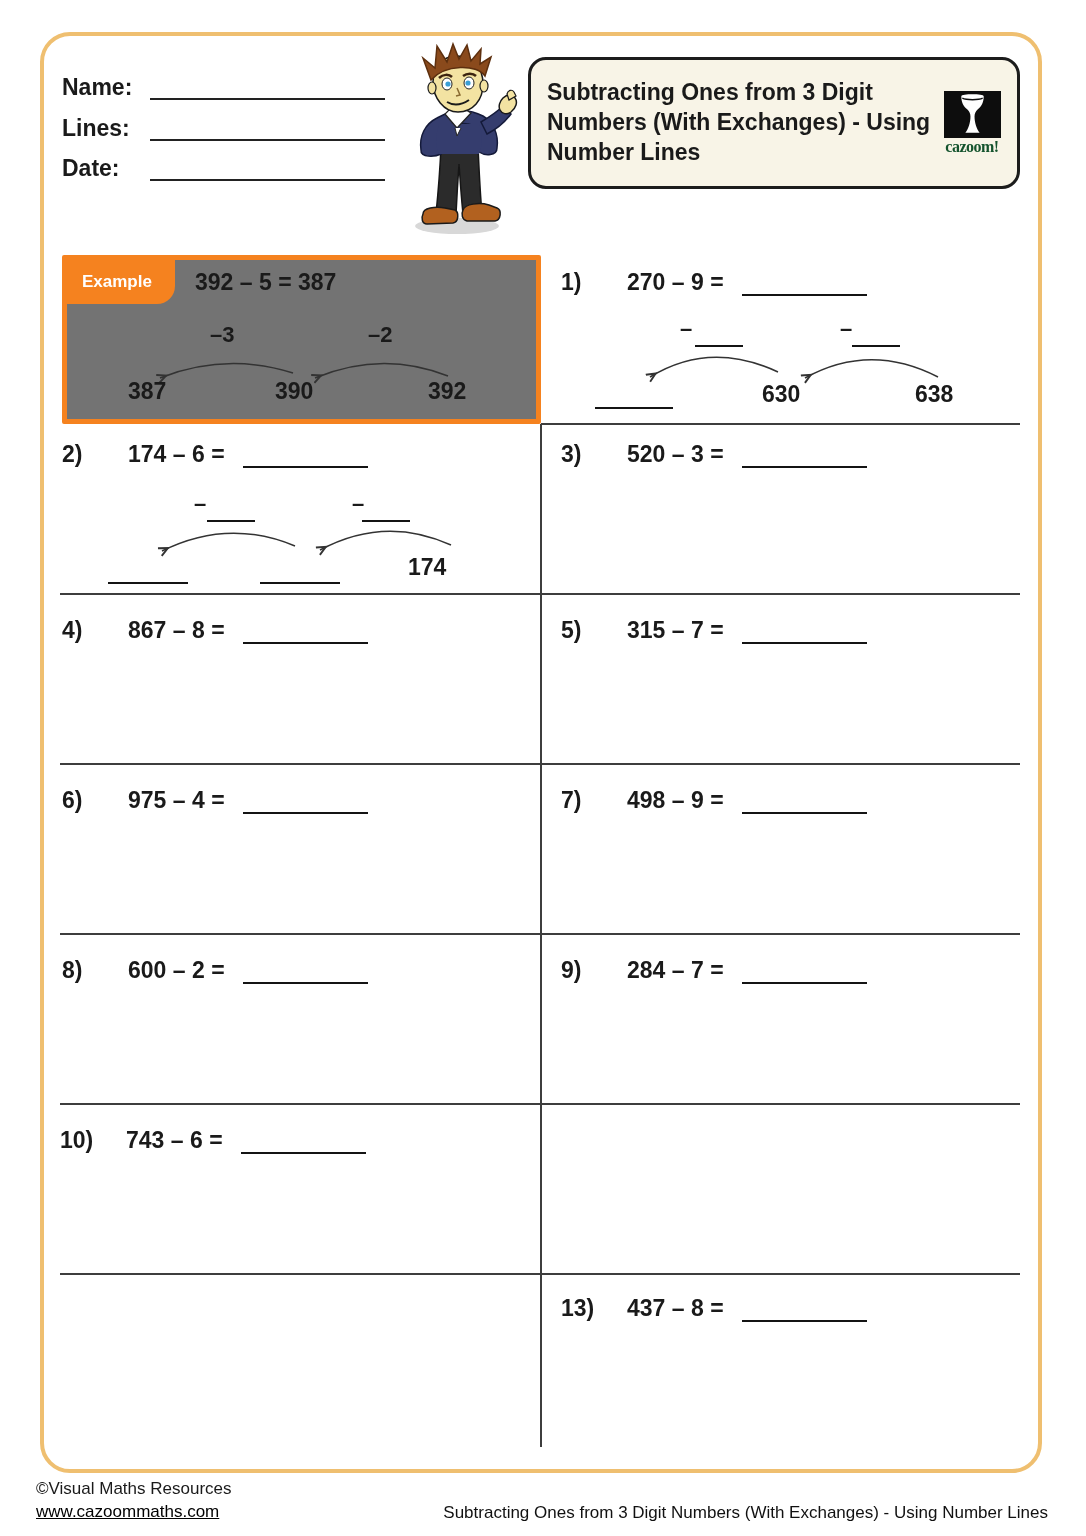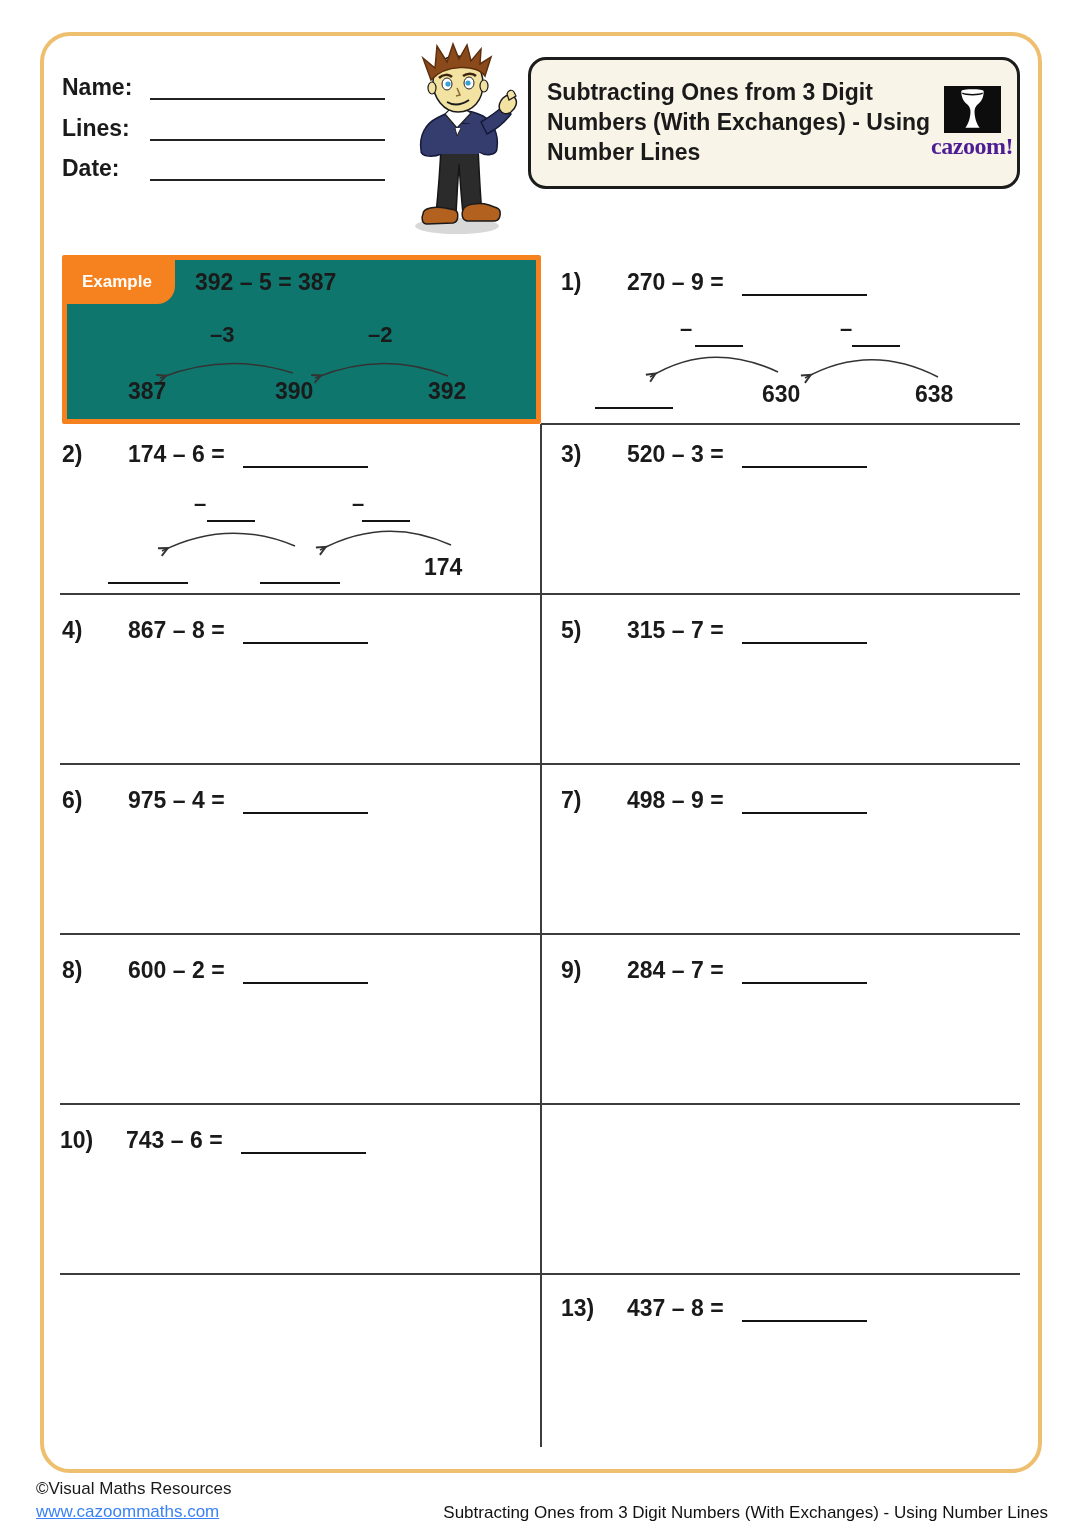--- a/index.html
+++ b/index.html
@@ -13,25 +13,25 @@
   .field .flabel { font-weight:700; font-size:23px; width:88px; }
   .field .fline  { width:235px; height:26px; border-bottom:2px solid #222; }
 
   
   .title-box { position:absolute; left:528px; top:57px; width:492px; height:132px;
                background:#f8f4e7; border:3px solid #1c1c1c; border-radius:18px;
                display:flex; align-items:center; }
   .title-text { font-weight:700; font-size:23px; line-height:1.3; width:386px; margin-left:16px; }
   .logo-wrap { width:86px; display:flex; flex-direction:column; align-items:center; margin-left:-4px; }
   .logo-box { width:57px; height:47px; background:#0d0d0d; display:flex; align-items:center; justify-content:center; }
-  .logo-text { font-family:"Liberation Serif", serif; font-weight:700; font-size:24px; color:#4c1d95; letter-spacing:-0.5px; }
+  .logo-text { font-family:"Liberation Serif", serif; font-weight:700; font-size:16px; color:#14532d; letter-spacing:-0.5px; }
 
   
   .example-box { position:absolute; left:62px; top:255px; width:479px; height:169px;
-                 border:5px solid #f5821f; border-radius:2px; background:#0f766e; }
+                 border:5px solid #f5821f; border-radius:2px; background:#737373; }
   .example-tab { position:absolute; left:0; top:0; width:108px; height:44px; background:#f5821f;
                  border-radius:0 0 18px 0; color:#fff; font-weight:700; font-size:17px;
                  display:flex; align-items:center; padding-left:15px; }
   .eq { position:absolute; font-weight:700; font-size:23px; }
   .jump-label { position:absolute; font-weight:700; font-size:22px; }
   .nl-num { position:absolute; font-weight:700; font-size:23px; }
   .nl-blank { position:absolute; border-bottom:2px solid #141414; height:24px; }
   .jump-blank { position:absolute; border-bottom:2px solid #141414; height:6px; width:48px; }
   .arcs { position:absolute; overflow:visible; }
 
@@ -40,21 +40,21 @@
   .hline { position:absolute; height:2px; background:#3d3d3d; }
 
   
   .prob { position:absolute; display:flex; align-items:flex-end; height:30px; }
   .pnum { width:56px; font-weight:700; font-size:23px; }
   .pexpr { width:112px; font-weight:700; font-size:23px; margin-left:10px; white-space:nowrap; }
   .ansline { width:125px; height:26px; border-bottom:2px solid #141414; margin-left:3px; }
 
   
   .foot-copy { position:absolute; left:36px; top:1479px; font-size:17px; color:#1a1a1a; }
-  .foot-link { position:absolute; left:36px; top:1502px; font-size:17px; color:#3b82f6; text-decoration:underline; }
+  .foot-link { position:absolute; left:36px; top:1502px; font-size:17px; color:#000000; text-decoration:underline; }
   .foot-title { position:absolute; right:38px; top:1503px; font-size:17px; color:#111; }
 </style>
 </head>
 <body>
 
 <div class="page">
   <div class="content-box"></div>
 
   <div class="field" style="left:62px; top:72px;">
     <span class="flabel">Name:</span>
@@ -168,21 +168,21 @@
   <span class="jump-label" style="left:194px; top:491px;">–</span>
   <div class="jump-blank" style="left:207px; top:516px;"></div>
   <span class="jump-label" style="left:352px; top:491px;">–</span>
   <div class="jump-blank" style="left:362px; top:516px;"></div>
   <svg class="arcs" style="left:90px; top:512px;" width="420" height="70" viewBox="0 0 420 70">
     <path d="M205,34 Q138,6 72,39" fill="none" stroke="#333" stroke-width="1.5" marker-end="url(#arrowhead)"></path>
     <path d="M361,33 Q295,3 230,38" fill="none" stroke="#333" stroke-width="1.5" marker-end="url(#arrowhead)"></path>
   </svg>
   <div class="nl-blank" style="left:108px; top:560px; width:80px;"></div>
   <div class="nl-blank" style="left:260px; top:560px; width:80px;"></div>
-  <span class="nl-num" style="left:424px; top:554px;">174</span>
+  <span class="nl-num" style="left:408px; top:554px;">174</span>
 
   <div class="prob" style="left:561px; top:438px;">
     <span class="pnum">3)</span>
     <span class="pexpr">520 – 3  =</span>
     <span class="ansline"></span>
   </div>
   <div class="prob" style="left:62px; top:614px;">
     <span class="pnum">4)</span>
     <span class="pexpr">867 – 8  =</span>
     <span class="ansline"></span>

